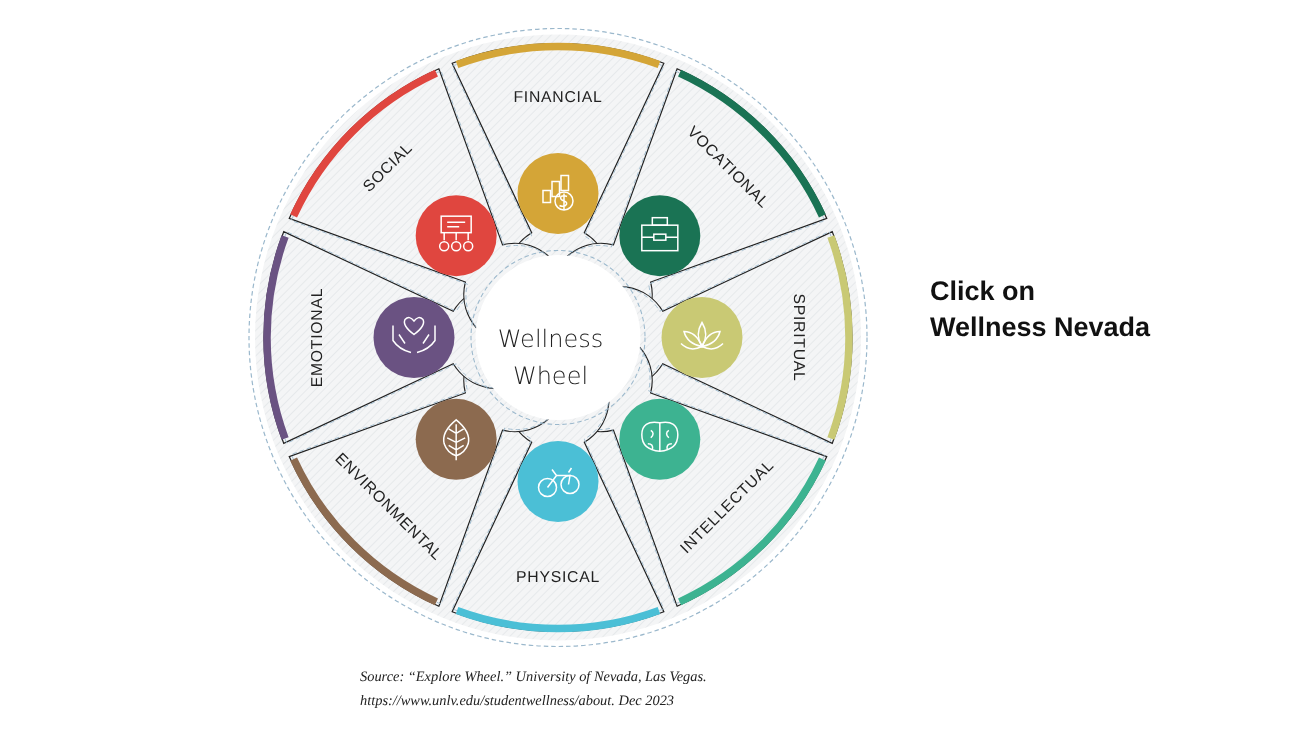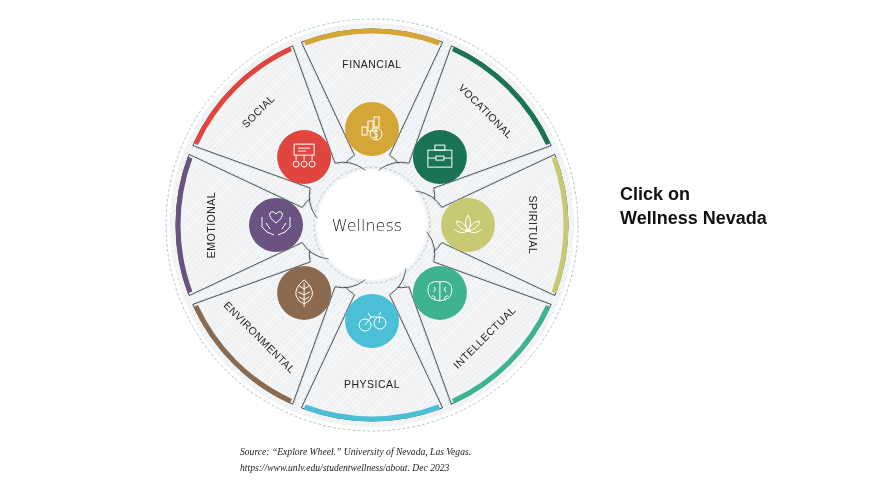--- a/index.html
+++ b/index.html
@@ -131,20 +131,21 @@
       <text x="485.1370849898476" y="338.1370849898476" text-anchor="middle" dominant-baseline="middle" class="seg-label" transform="rotate(-45 485.1370849898476 338.1370849898476)">INTELLECTUAL</text>
       <text x="372" y="385" text-anchor="middle" dominant-baseline="middle" class="seg-label" transform="rotate(0 372 385)">PHYSICAL</text>
       <text x="258.8629150101524" y="338.1370849898476" text-anchor="middle" dominant-baseline="middle" class="seg-label" transform="rotate(45 258.8629150101524 338.1370849898476)">ENVIRONMENTAL</text>
       <text x="212" y="225.00000000000003" text-anchor="middle" dominant-baseline="middle" class="seg-label" transform="rotate(-90 212 225.00000000000003)">EMOTIONAL</text>
       <text x="258.8629150101524" y="111.8629150101524" text-anchor="middle" dominant-baseline="middle" class="seg-label" transform="rotate(315 258.8629150101524 111.8629150101524)">SOCIAL</text>
     </g>
 </svg>
 
 <div class="center-title">
   <div>Wellness</div>
+  <div>Wheel</div>
 </div>
 
 <div class="cta">
   <div>Click on</div>
   <div>Wellness Nevada</div>
 </div>
 
 <div class="source">
   <div>Source: “Explore Wheel.”  University of Nevada, Las Vegas.</div>
   <div>https://www.unlv.edu/studentwellness/about. Dec 2023</div>

